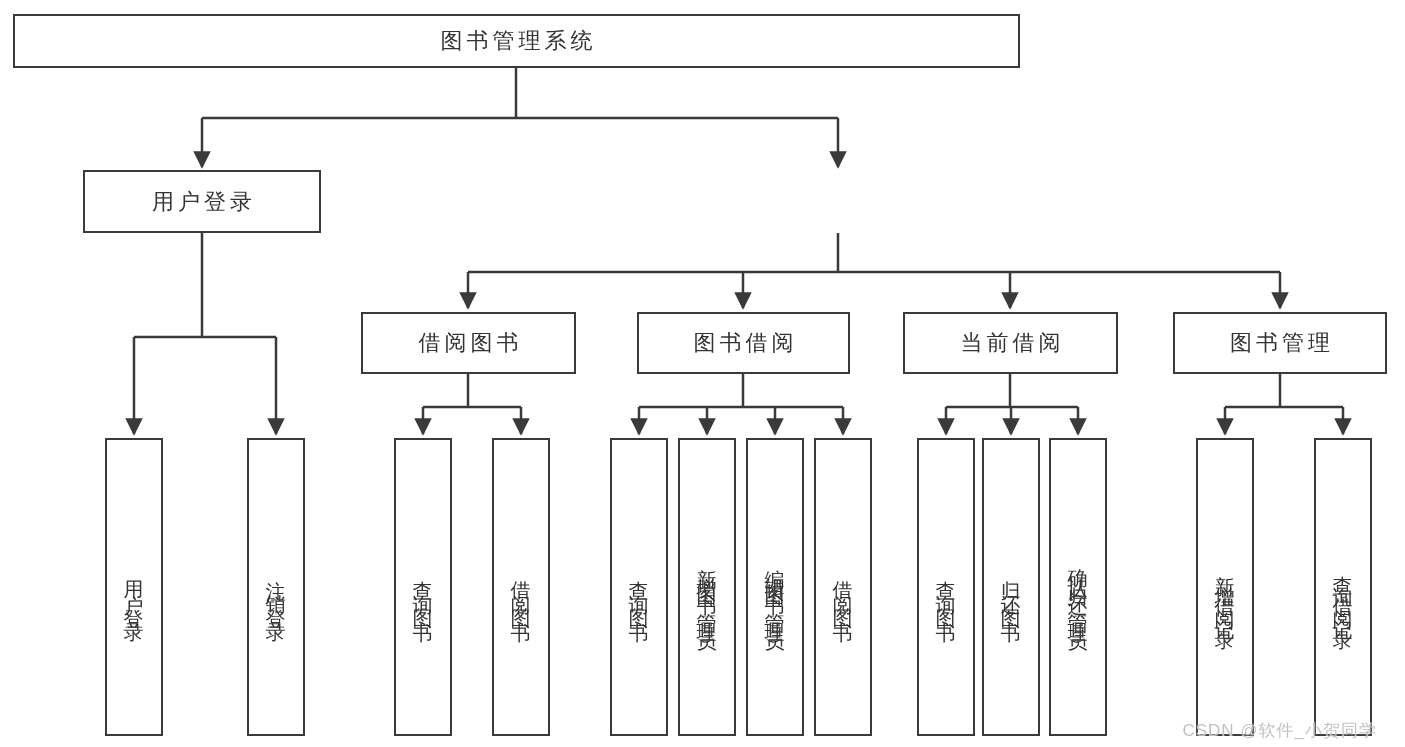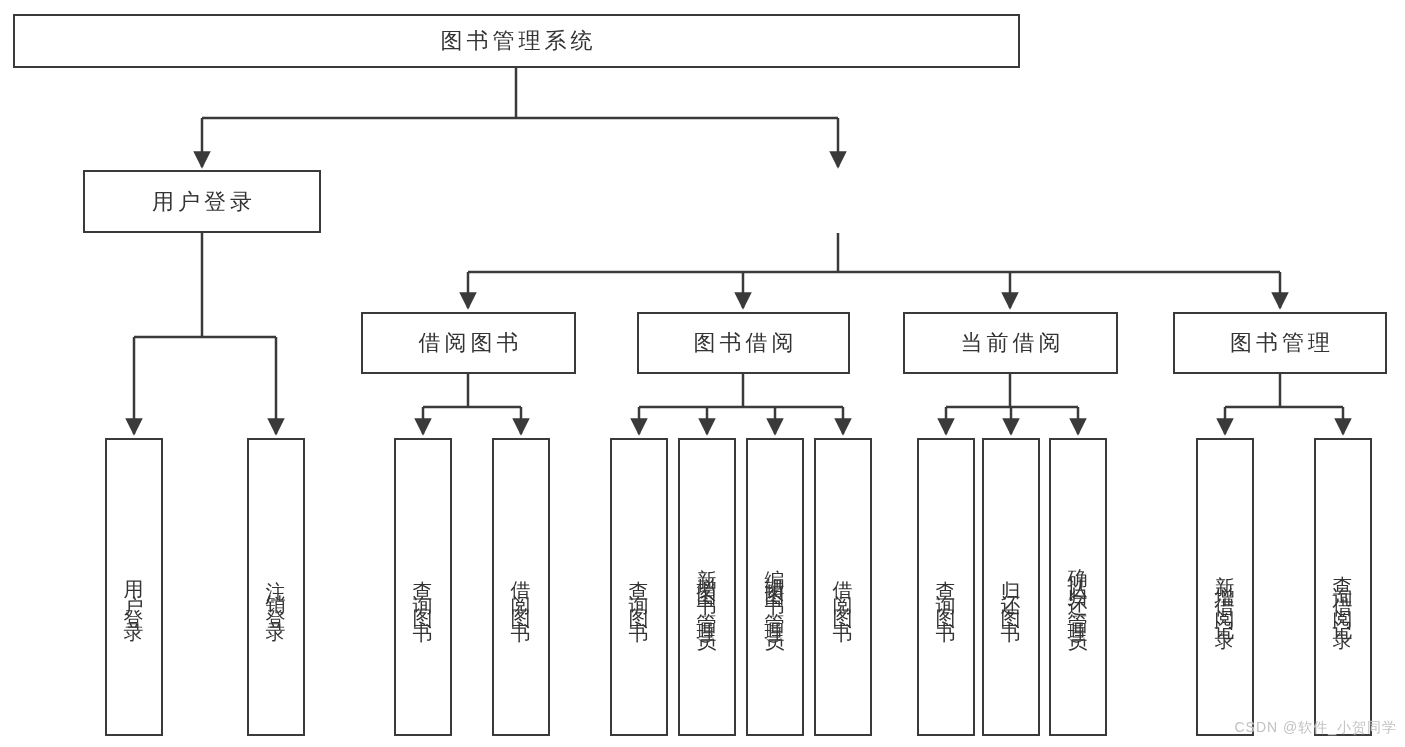--- a/index.html
+++ b/index.html
@@ -35,22 +35,22 @@
     text-orientation:mixed;
     font-size:20px;
     line-height:1;
   }
   .v-short{letter-spacing:14px;}
   .v-med{letter-spacing:11px;}
   .v-long{letter-spacing:9px;}
   .vnode .lbl{transform:translateY(6px);}
   .watermark{
     position:absolute;
-    right:8px;top:719px;
-    font-size:14px;
+    right:28px;top:719px;
+    font-size:17px;
     color:var(--wm);
     letter-spacing:1px;
     z-index:3;
     text-shadow:0 0 2px rgba(255,255,255,.8);
     white-space:nowrap;
   }
 </style>
 </head>
 <body>
 

